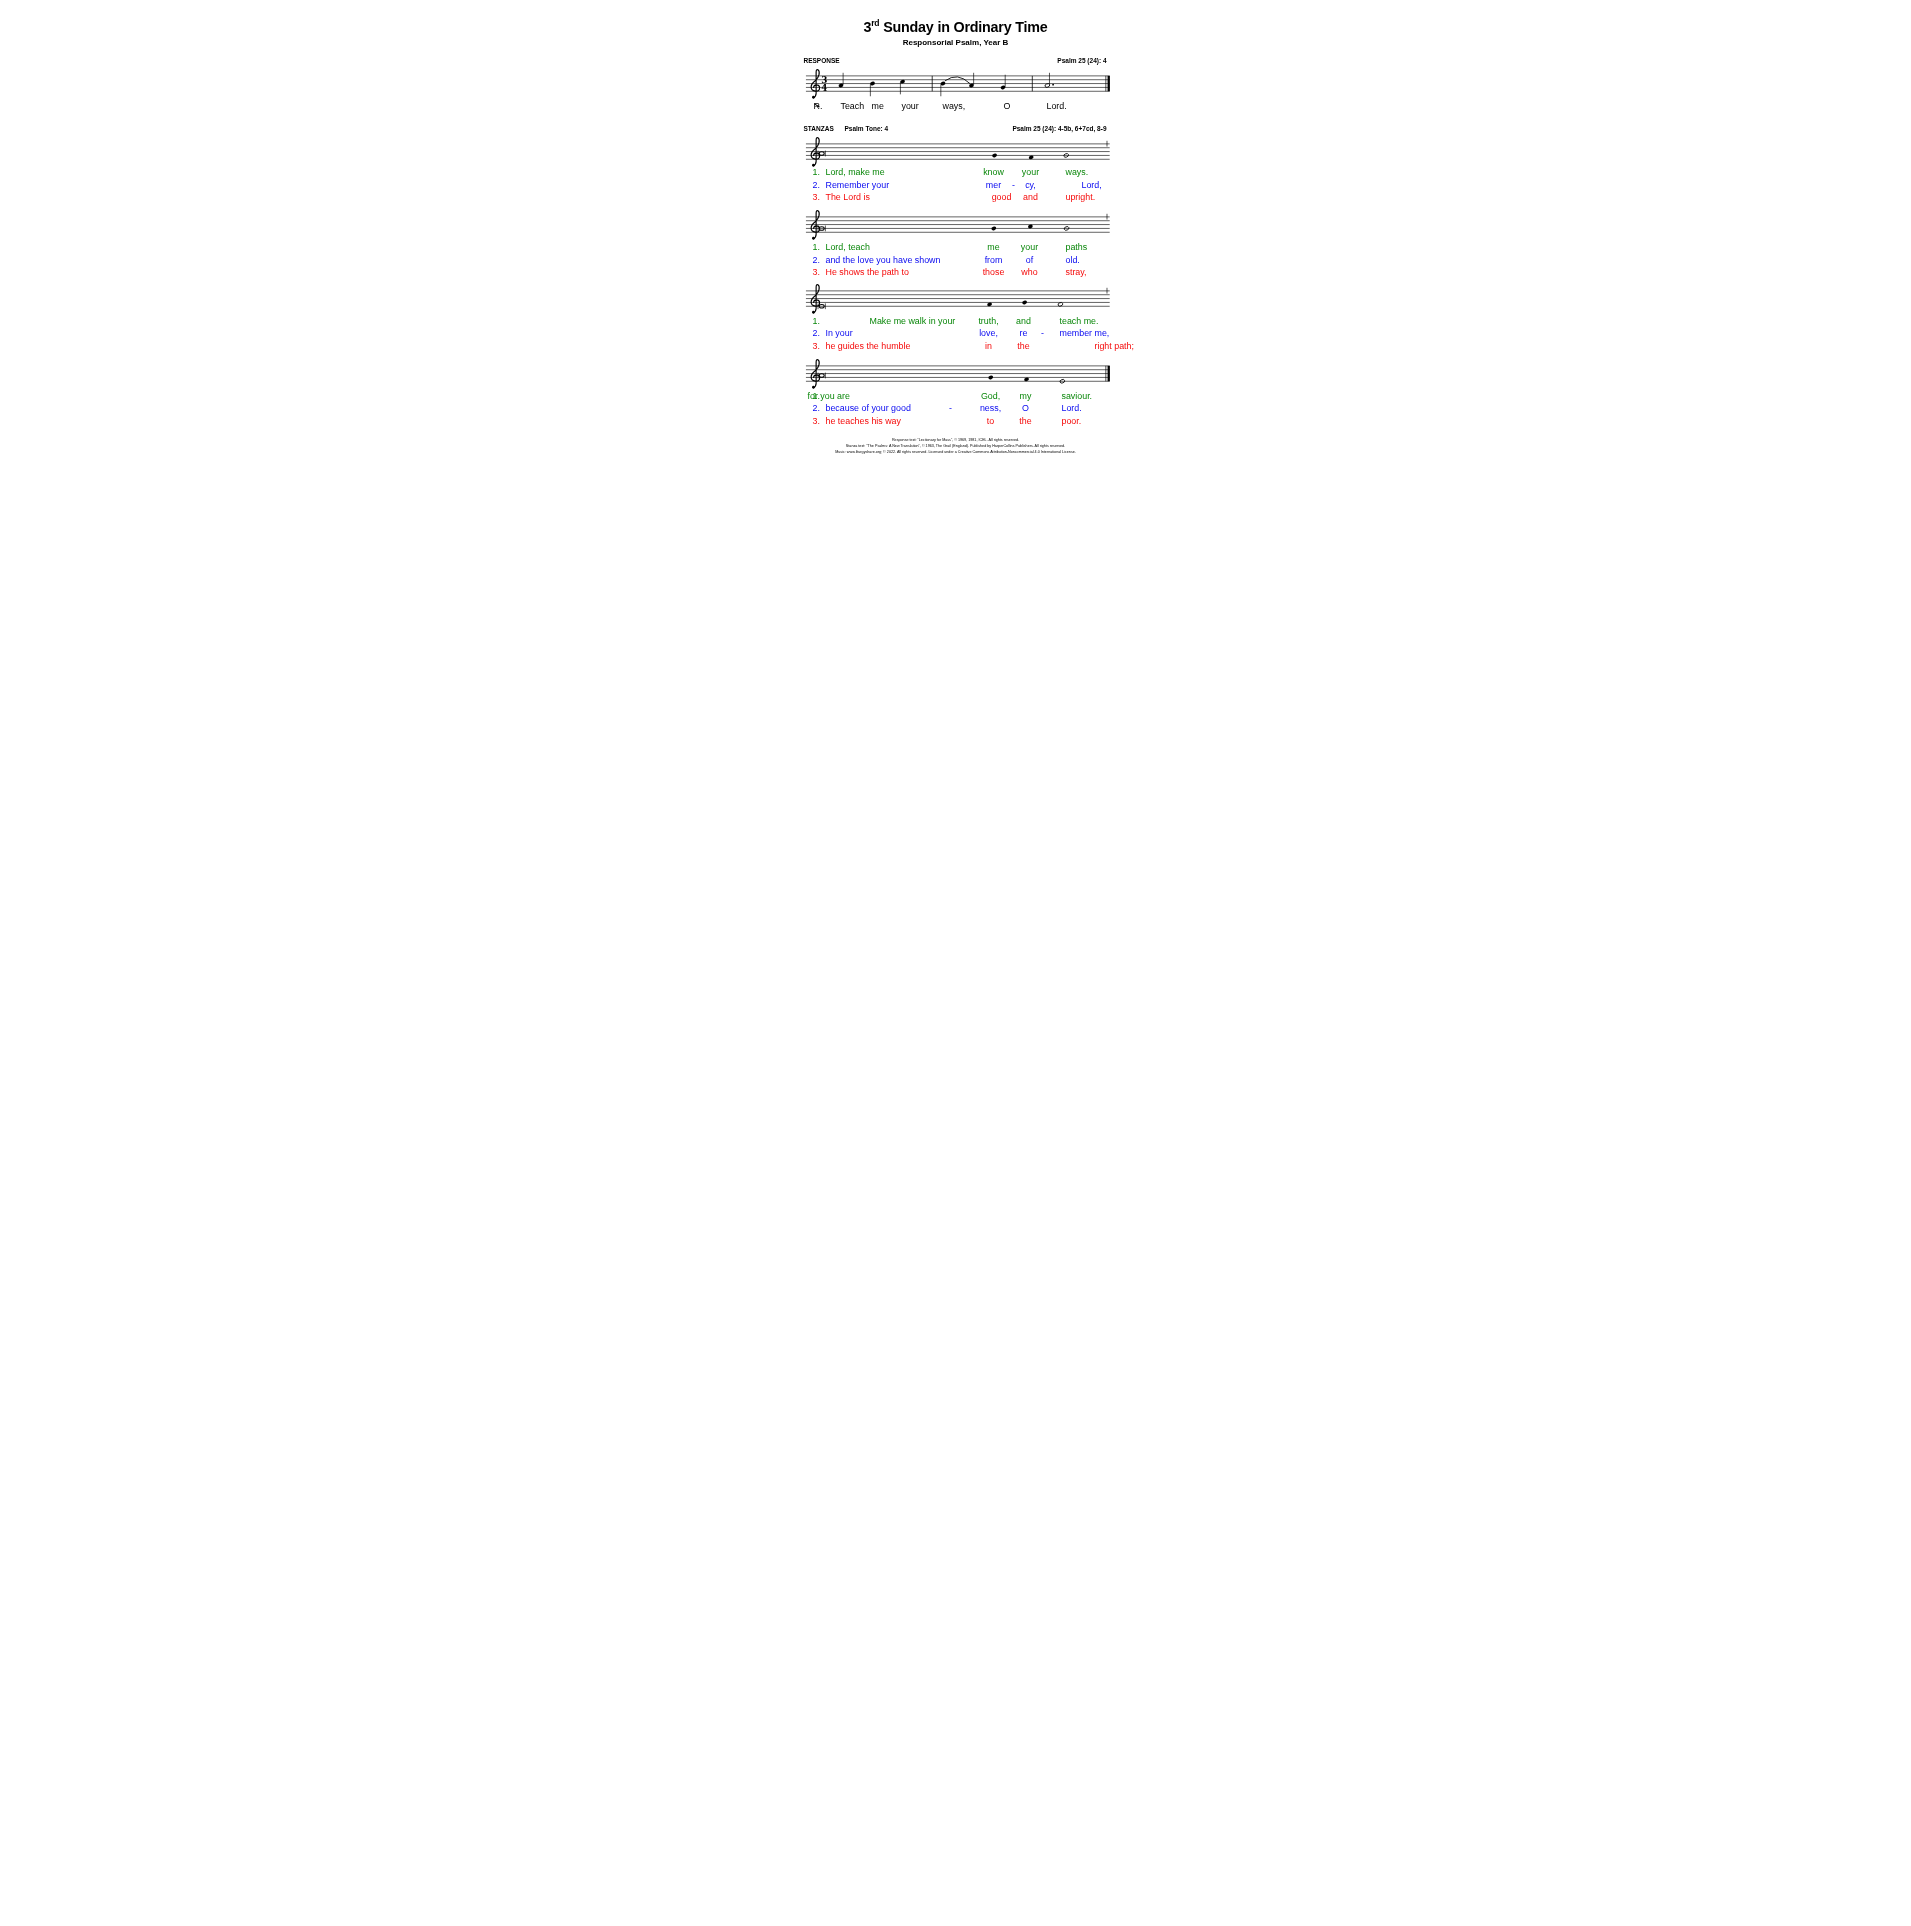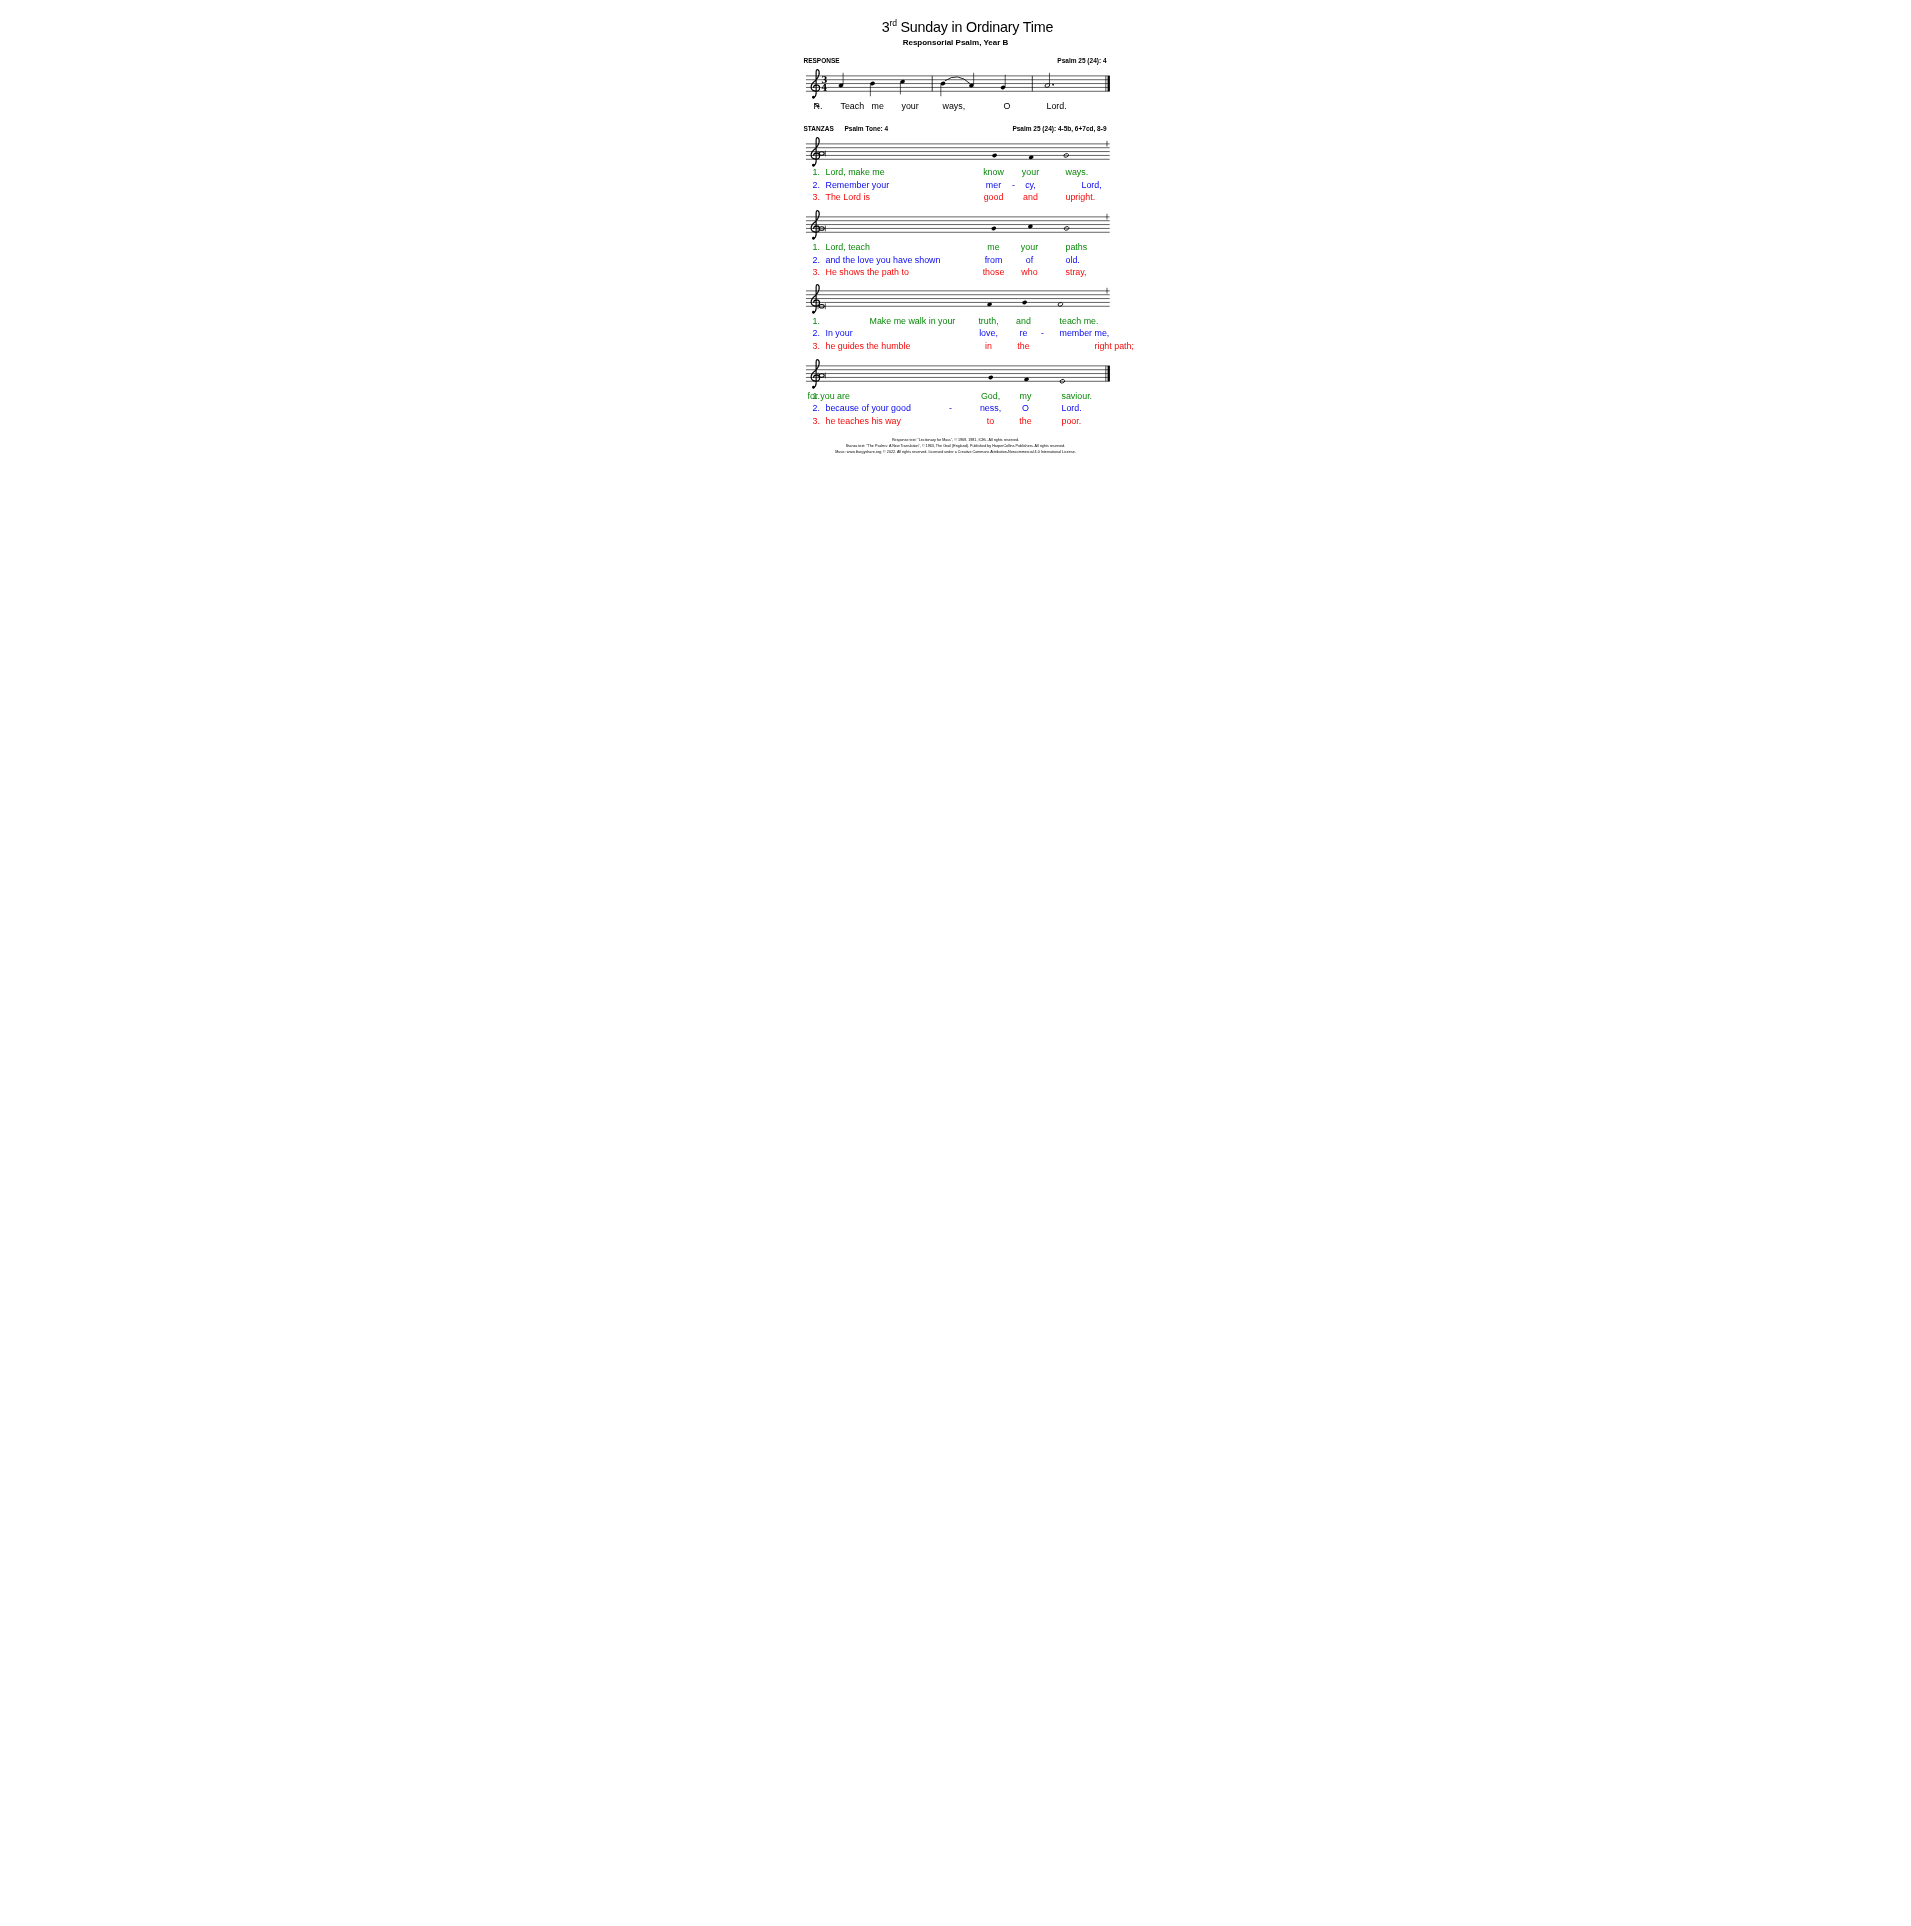--- a/index.html
+++ b/index.html
@@ -1,19 +1,19 @@
 <!DOCTYPE html>
 <html style="font-size:6.2px"><head>
 <meta charset="utf-8">
 <style>
   html,body{margin:0;padding:0;background:#fff;}
   .page{position:relative;width:424px;height:599px;margin:0 auto;background:#fff;
         font-family:"Liberation Sans",sans-serif;color:#000;overflow:hidden;}
-  .title{position:absolute;top:18px;left:12px;width:100%;text-align:center;
-         font-size:14.3px;font-weight:normal;letter-spacing:-0.2px;}
+  .title{position:absolute;top:18px;left:0;width:100%;text-align:center;
+         font-size:14.3px;font-weight:bold;letter-spacing:-0.2px;}
   .title sup{font-size:0.6em;}
   .subtitle{position:absolute;top:38px;left:0;width:100%;text-align:center;
             font-size:8px;font-weight:bold;}
   .sechead span{position:absolute;font-size:6.5px;font-weight:bold;white-space:pre;}
   .lab1{left:60px;}
   .lab2{left:101px;}
   .ref{right:61px;}
   .hd-response span{top:57px;}
   .hd-stanzas span{top:125px;}
   .lyric-row{position:absolute;left:0;width:100%;height:11.6px;font-size:8.9px;}
@@ -229,21 +229,21 @@
       <span class="tok" style="left: 69px;">2.</span>
       <span class="tok" style="left: 82px;">Remember your</span>
       <span class="tok c" style="left: 250px;">mer</span>
       <span class="tok c" style="left: 270px;">-</span>
       <span class="tok c" style="left: 287px;">cy,</span>
       <span class="tok" style="left: 322px; margin-left: 16px;">Lord,</span>
     </div>
     <div class="lyric-row" style="top: 192px; color: rgb(245, 10, 10);">
       <span class="tok" style="left: 69px;">3.</span>
       <span class="tok" style="left: 82px;">The Lord is</span>
-      <span class="tok c" style="left: 250px;">good</span>
+      <span class="tok c" style="left: 258px;">good</span>
       <span class="tok c" style="left: 287px;">and</span>
       <span class="tok" style="left: 322px;">upright.</span>
     </div>
     <div class="lyric-row" style="top: 242px; color: rgb(10, 135, 10);">
       <span class="tok" style="left: 69px;">1.</span>
       <span class="tok" style="left: 82px;">Lord, teach</span>
       <span class="tok c" style="left: 250px;">me</span>
       <span class="tok c" style="left: 286px;">your</span>
       <span class="tok" style="left: 322px;">paths</span>
     </div>

